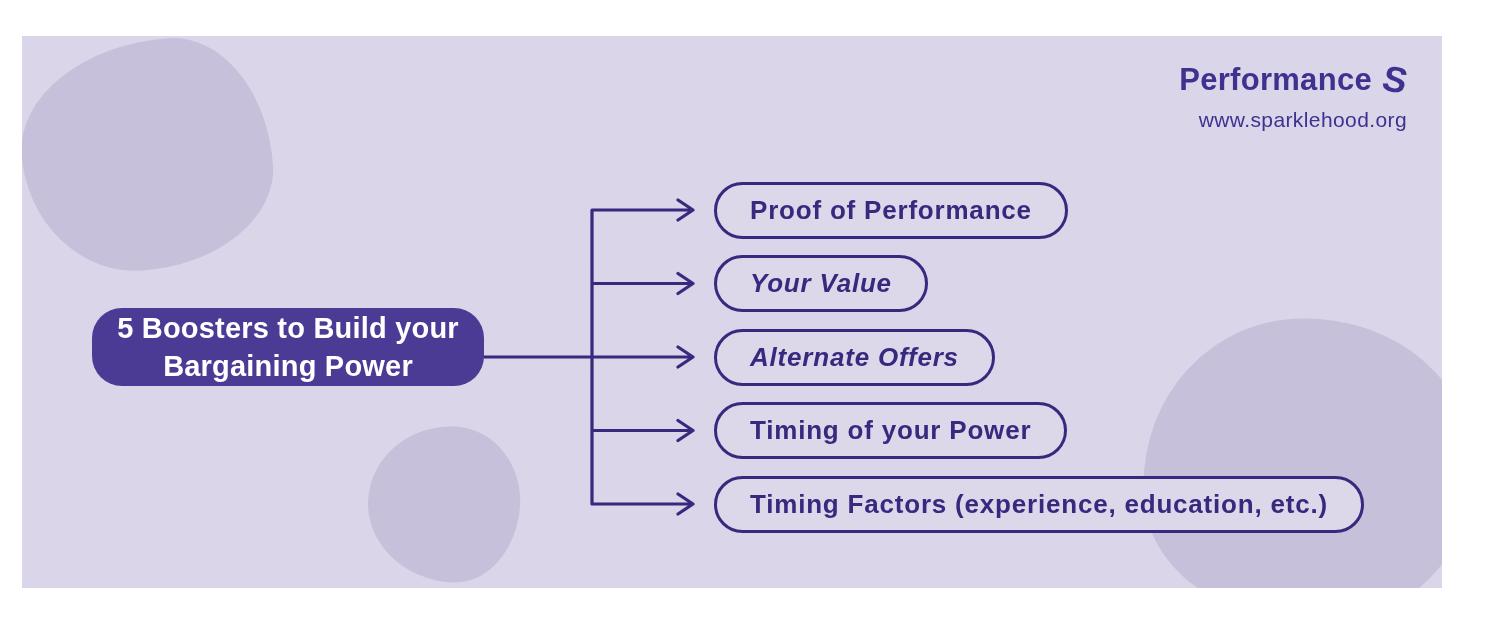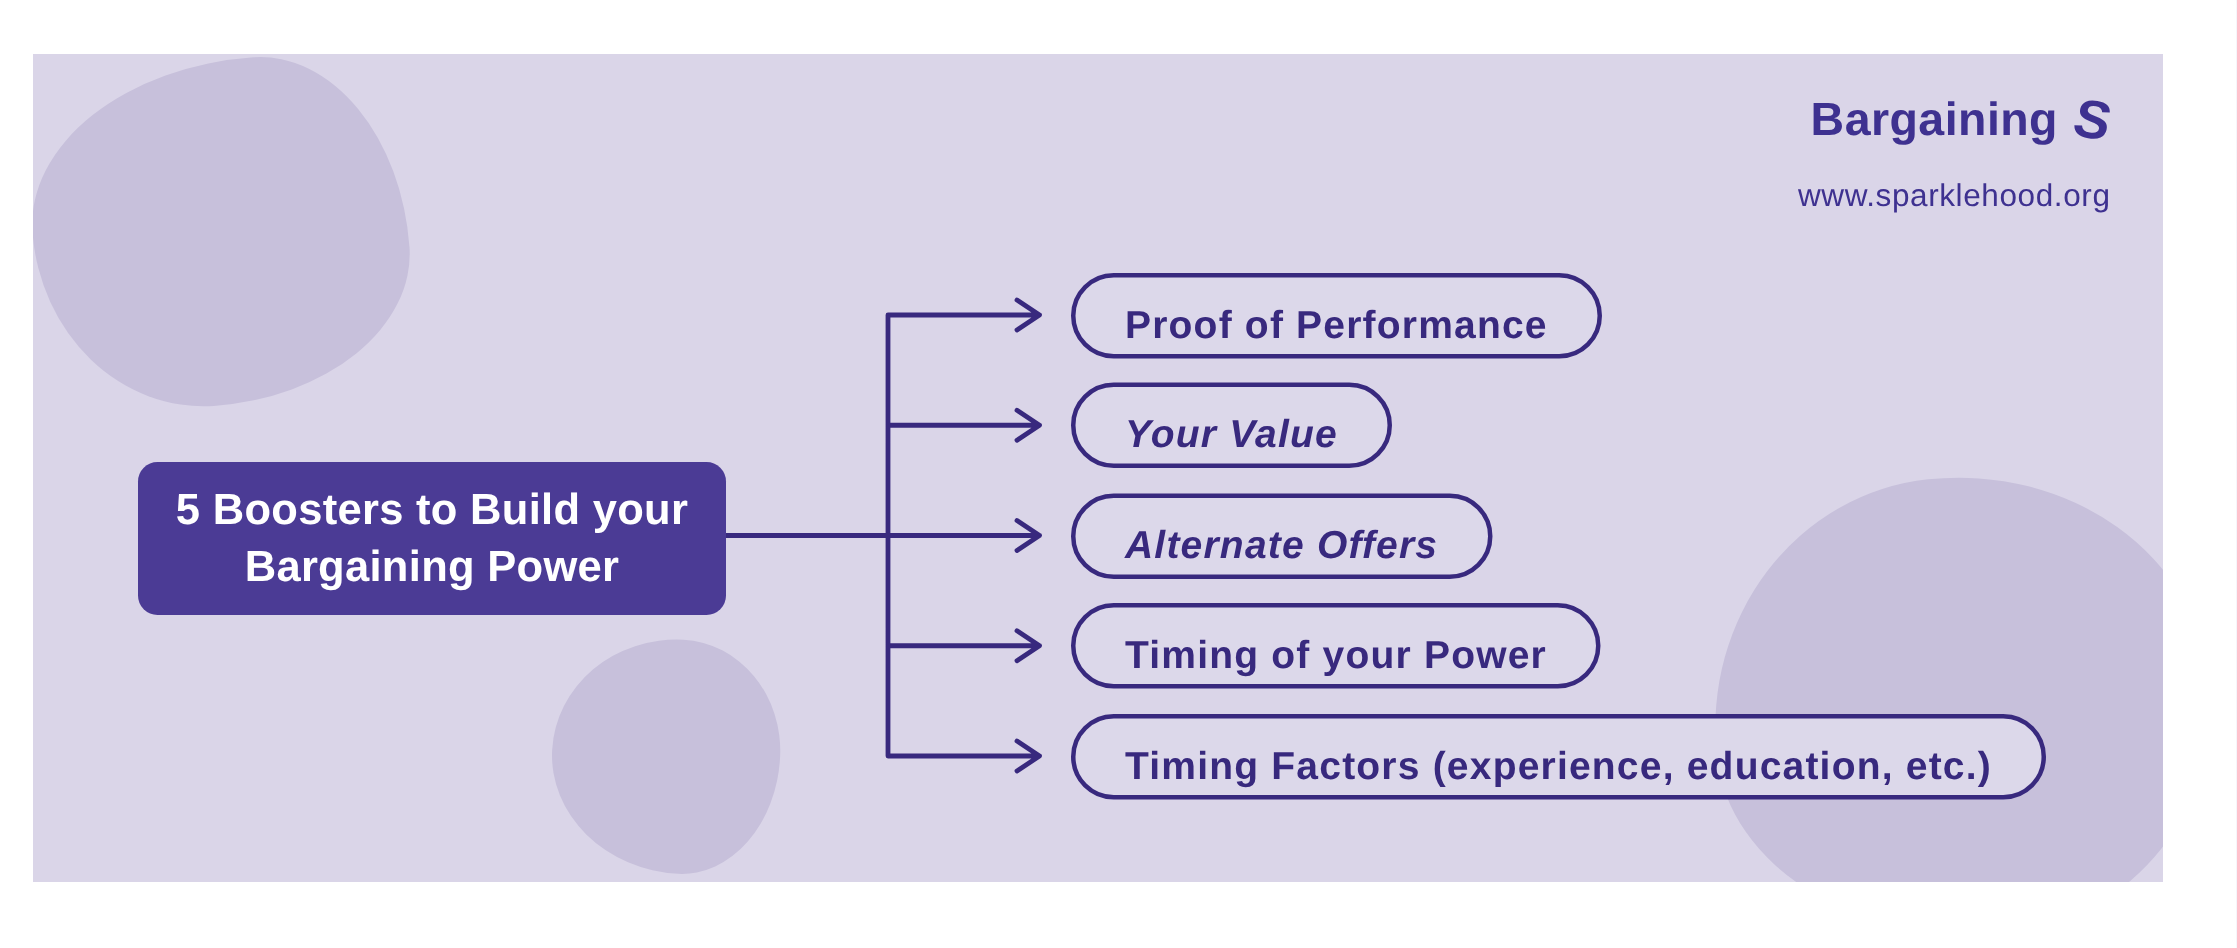--- a/index.html
+++ b/index.html
@@ -34,50 +34,50 @@
     border-radius:55% 45% 42% 58% / 50% 48% 52% 50%;
     transform:rotate(3deg);
   }
   .blob-r{
     left:1120px;top:282px;width:332px;height:306px;
     border-radius:48% 52% 45% 55% / 55% 50% 50% 45%;
     transform:rotate(-6deg);
   }
   .connectors{position:absolute;left:0;top:0;width:1491px;height:632px;z-index:2;pointer-events:none;}
   .root-box{
-    position:absolute;left:92px;top:308px;width:392px;height:102px;z-index:3;
-    background:var(--root-box);border-radius:13px;
+    position:absolute;left:92px;top:308px;width:392px;height:78px;z-index:3;
+    background:var(--root-box);border-radius:30px;
     display:flex;align-items:center;justify-content:center;text-align:center;
   }
   .root-label{
     color:var(--root-text);font-size:29px;font-weight:bold;line-height:38px;letter-spacing:.2px;
   }
   .pill-row{position:absolute;left:714px;height:57px;display:flex;align-items:center;z-index:3;}
   .pill{
-    height:57px;display:inline-flex;
+    height:57px;display:inline-flex;align-items:center;
     background:var(--pill-fill);
     border:3.5px solid var(--ink);border-radius:29px;
     padding:16px 33px;white-space:nowrap;
   }
   .pill-label{
     color:var(--ink);font-size:26px;font-weight:bold;letter-spacing:.8px;
   }
   .brand{
     position:absolute;top:62px;right:84px;z-index:3;text-align:right;
   }
   .brand-row{display:flex;align-items:center;justify-content:flex-end;gap:11px;}
   .brand-name{
     color:var(--brand);font-size:31px;font-weight:bold;letter-spacing:.3px;
   }
   .brand-icon{
     color:var(--brand);font-size:36px;font-weight:bold;line-height:1;
     display:inline-block;transform:rotate(10deg) skewX(-4deg);
   }
   .brand-url{
-    margin-top:21px;color:var(--brand);font-size:21px;font-weight:500;letter-spacing:.4px;
+    margin-top:10px;color:var(--brand);font-size:21px;font-weight:500;letter-spacing:.4px;
   }
 </style>
 </head>
 <body>
 
 <div class="canvas">
   <div class="board">
     <div class="blob blob-tl"></div>
     <div class="blob blob-bm"></div>
     <div class="blob blob-r"></div>
@@ -121,18 +121,18 @@
 
   <div class="pill-row" style="top: 475.5px;">
     <div class="pill">
       <span class="pill-label">Timing Factors (experience, education, etc.)</span>
     </div>
   </div>
 </div>
 
   <div class="brand">
     <div class="brand-row">
-      <span class="brand-name">Bargaining</span>
+      <span class="brand-name">Performance</span>
       <span class="brand-icon">S</span>
     </div>
     <div class="brand-url">www.sparklehood.org</div>
   </div>
 </div>
 
 </body></html>

